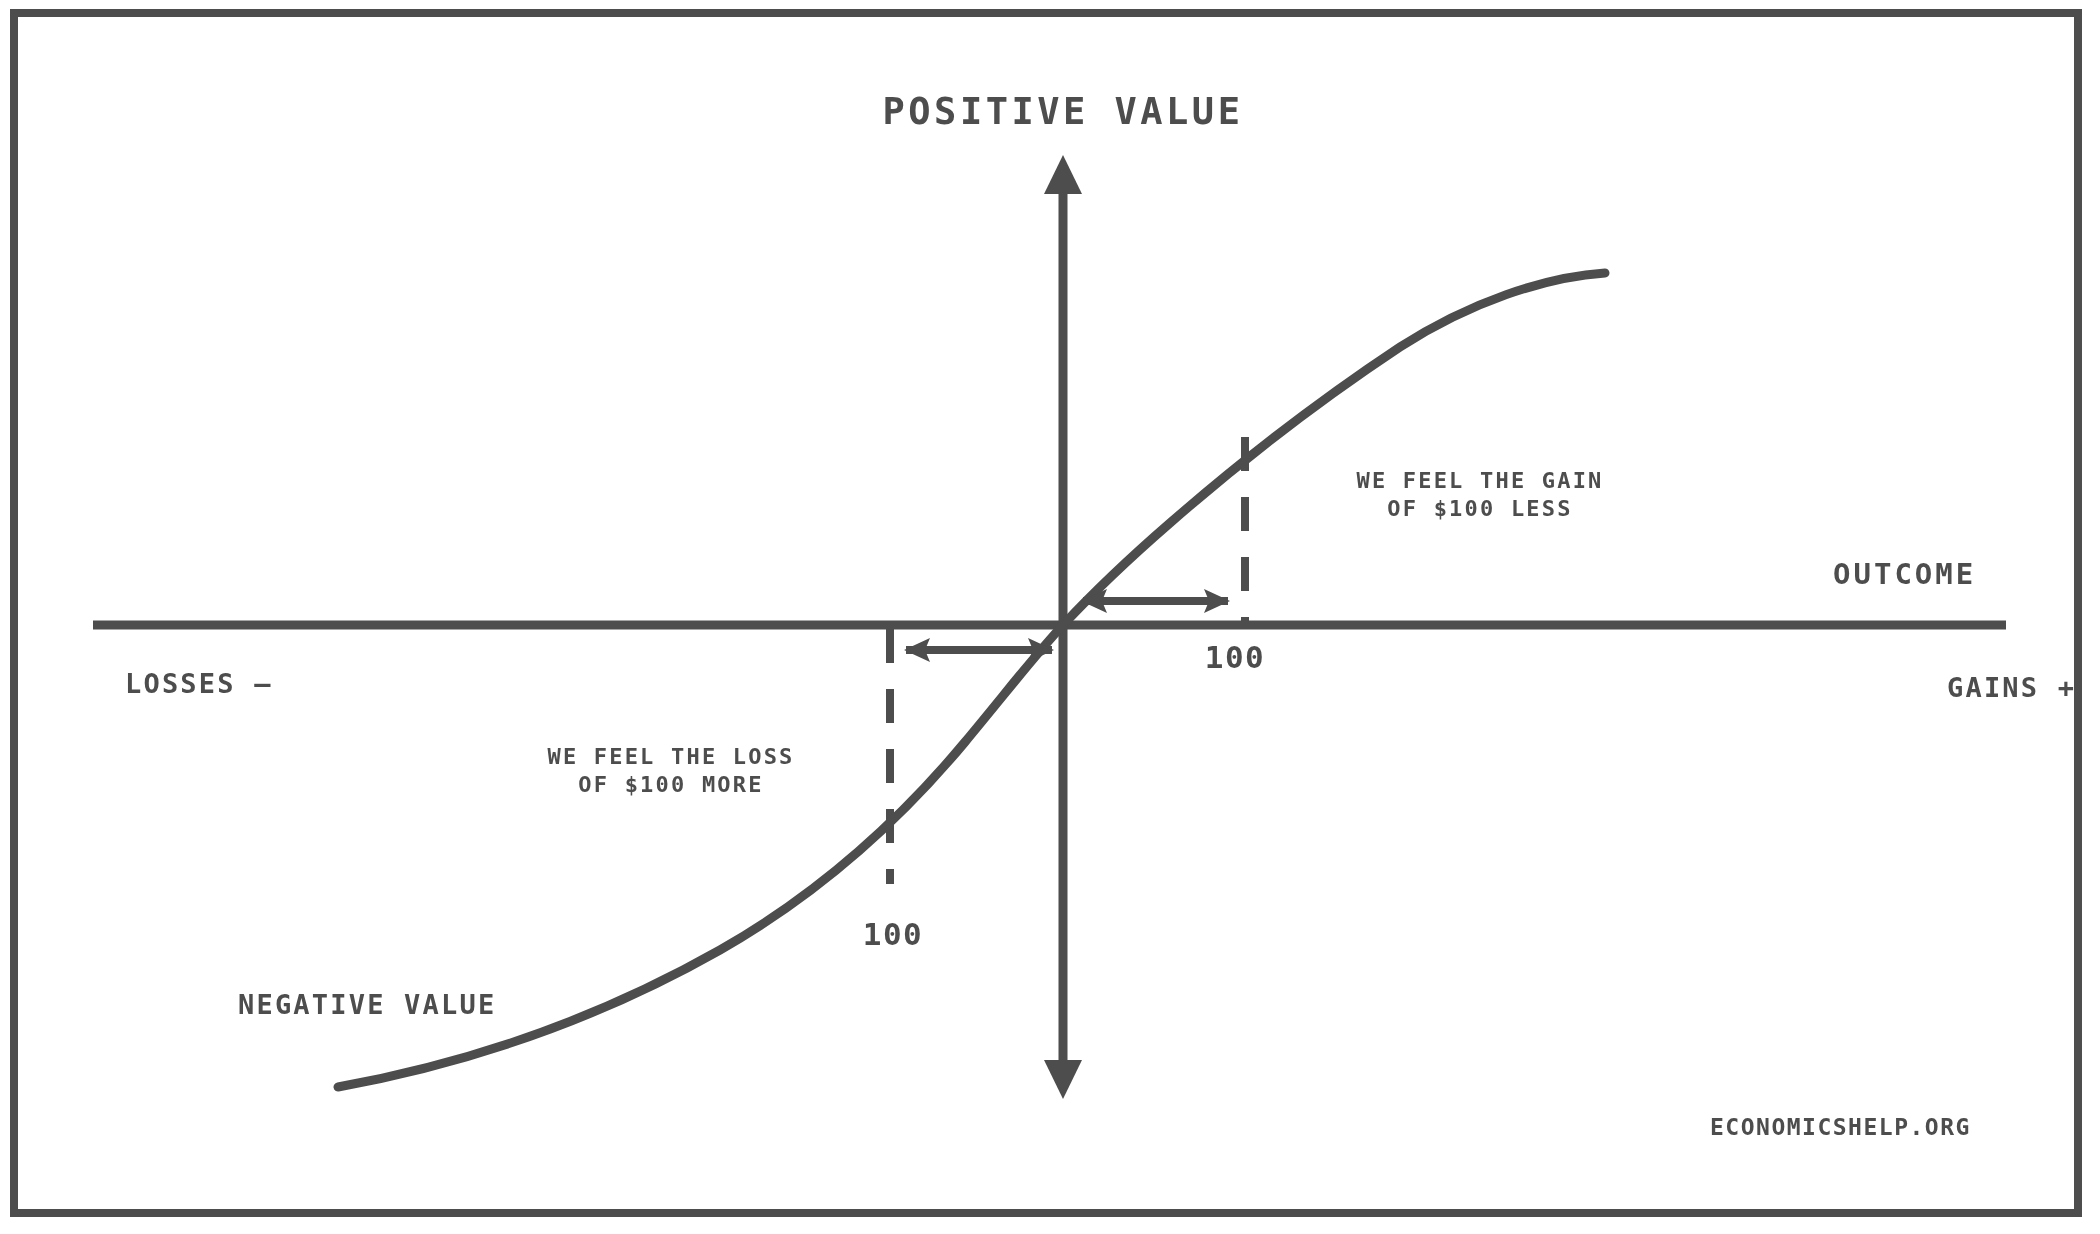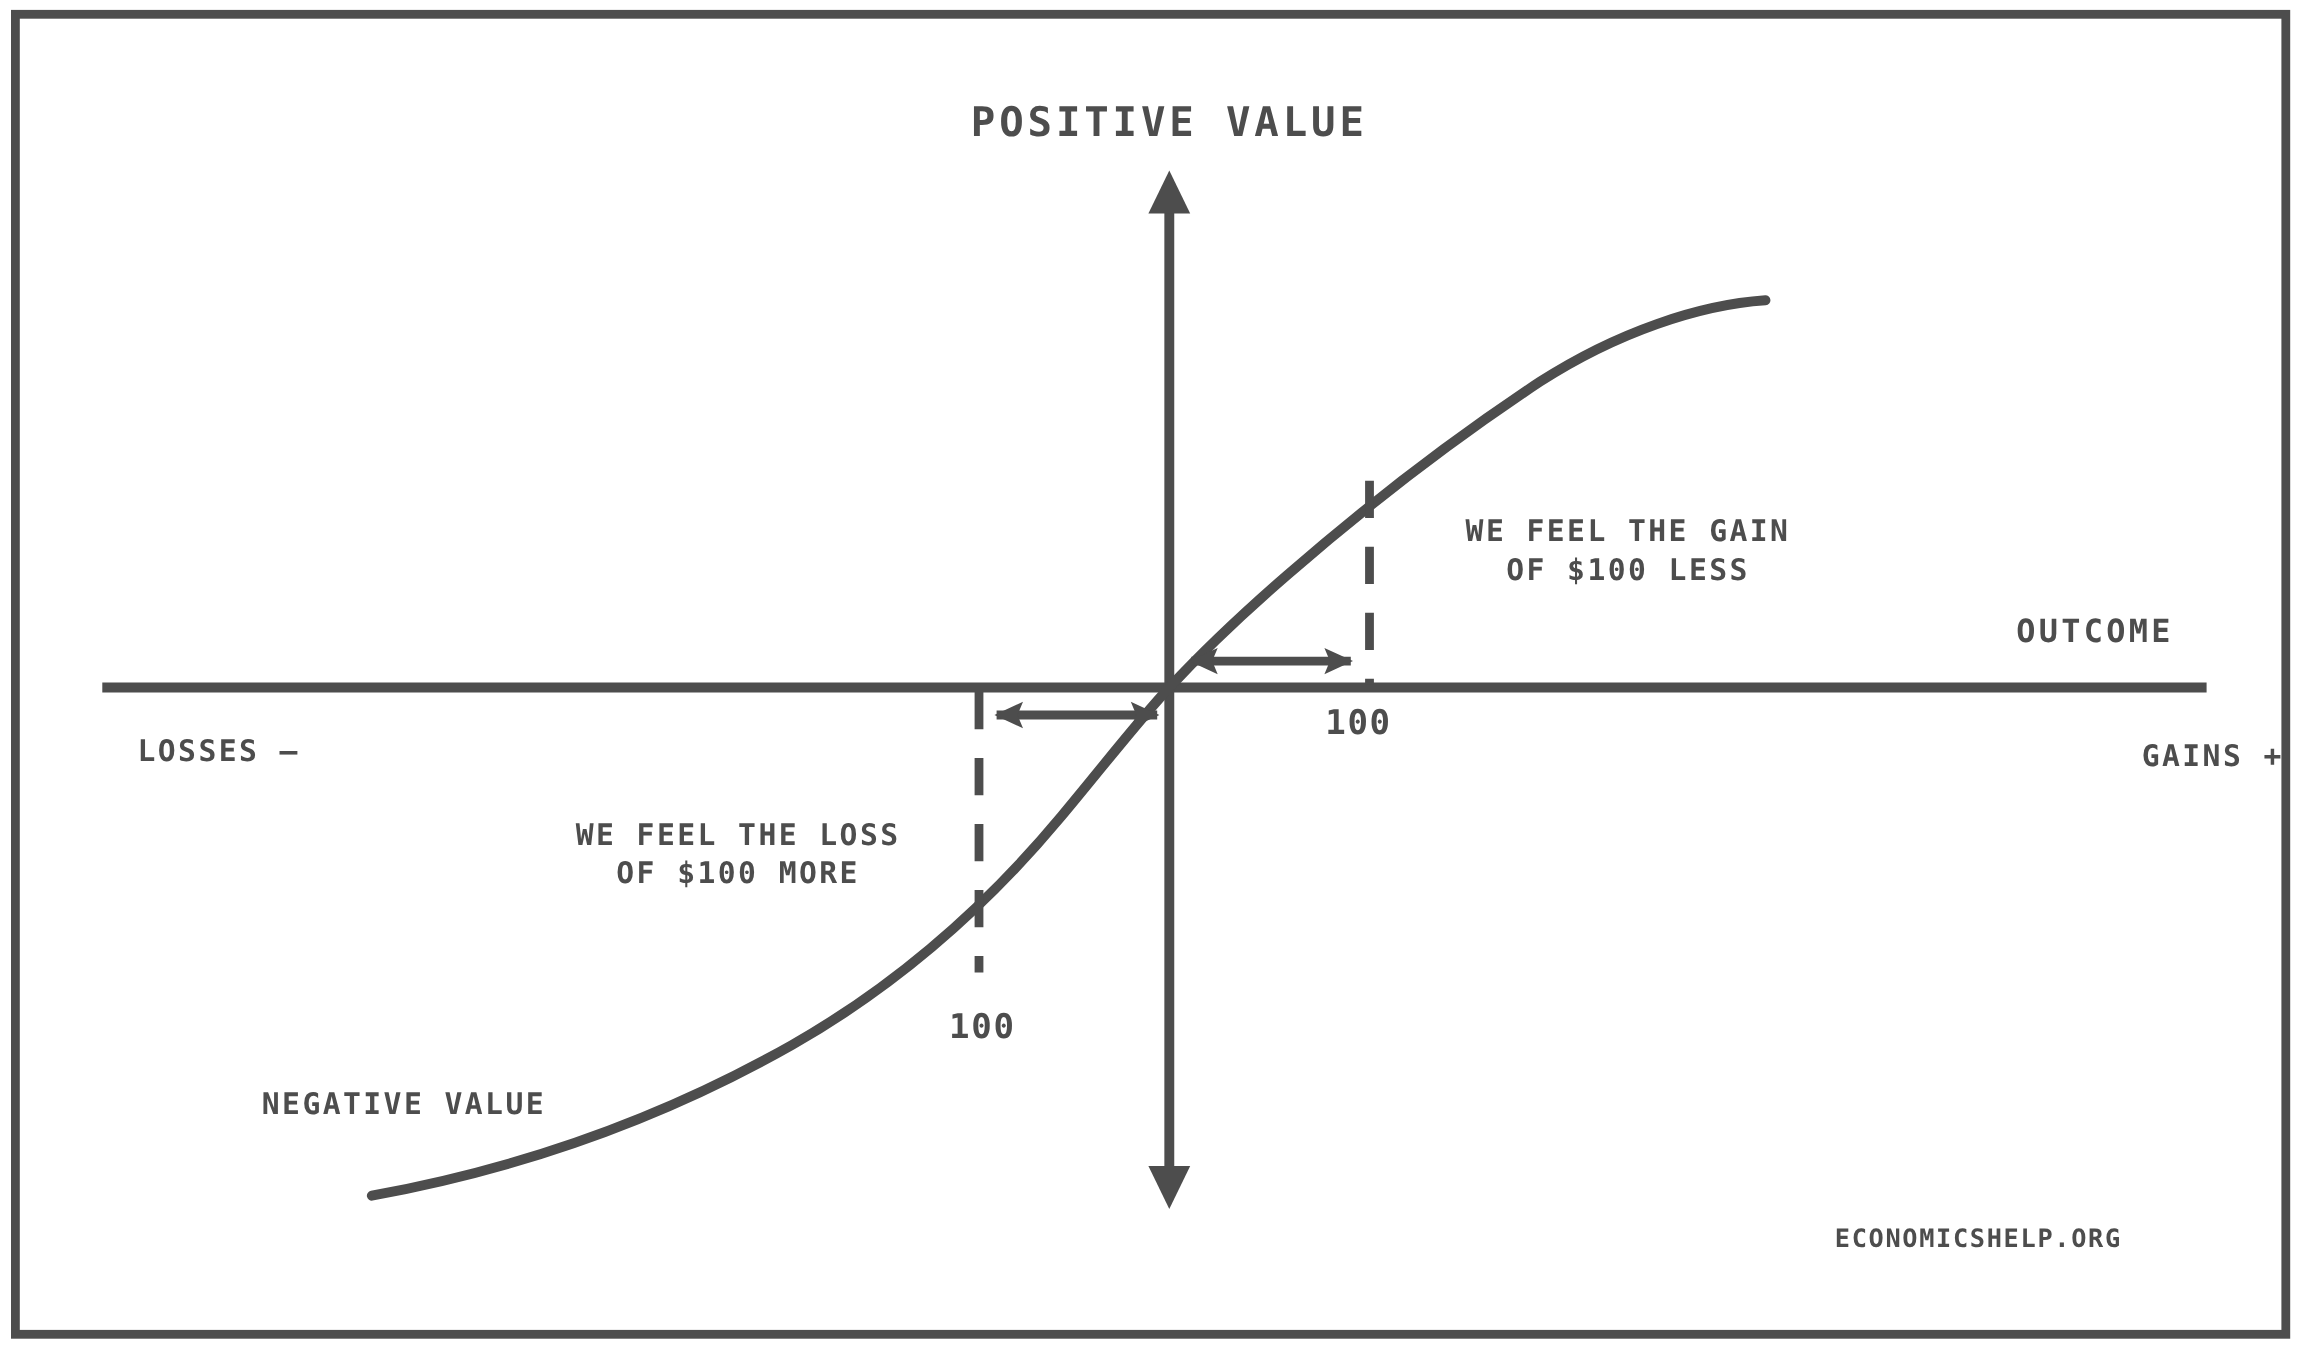--- a/index.html
+++ b/index.html
@@ -51,21 +51,21 @@
   }
   .lbl-axis {
     font-size: 29px;
     letter-spacing: 3px;
   }
   .lbl-small {
     font-size: 27px;
     letter-spacing: 2.2px;
   }
   .lbl-note {
-    font-size: 27px;
+    font-size: 22px;
     letter-spacing: 2.2px;
     text-align: center;
   }
   .lbl-num {
     font-size: 31px;
     letter-spacing: 1.5px;
   }
   .lbl-mark {
     font-size: 23px;
     letter-spacing: 1.5px;
@@ -136,15 +136,15 @@
 
   <div class="lbl lbl-note ctr" style="left:643px; top:743px;margin-left:28px;">
     <div>WE FEEL THE LOSS</div>
     <div>OF $100 MORE</div>
   </div>
 
   <div class="lbl lbl-num ctr" style="left:1235px; top:638px;">100</div>
 
   <div class="lbl lbl-num ctr" style="left:893px; top:915px;">100</div>
 
-  <div class="lbl lbl-mark" style="left:1668px; top:1113px;">ECONOMICSHELP.ORG</div>
+  <div class="lbl lbl-mark" style="left:1710px; top:1113px;">ECONOMICSHELP.ORG</div>
 
 </div>
 
 </body></html>

